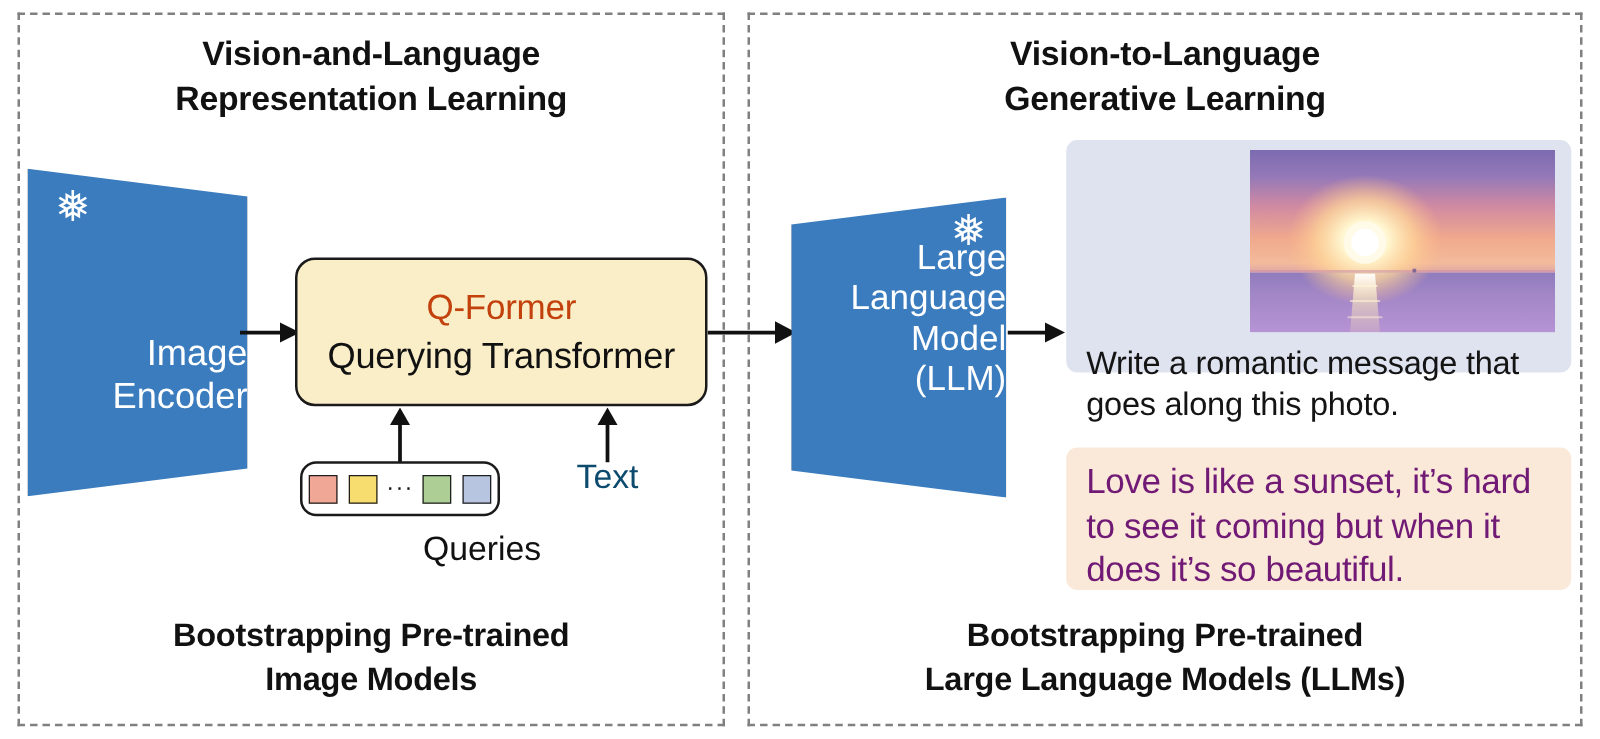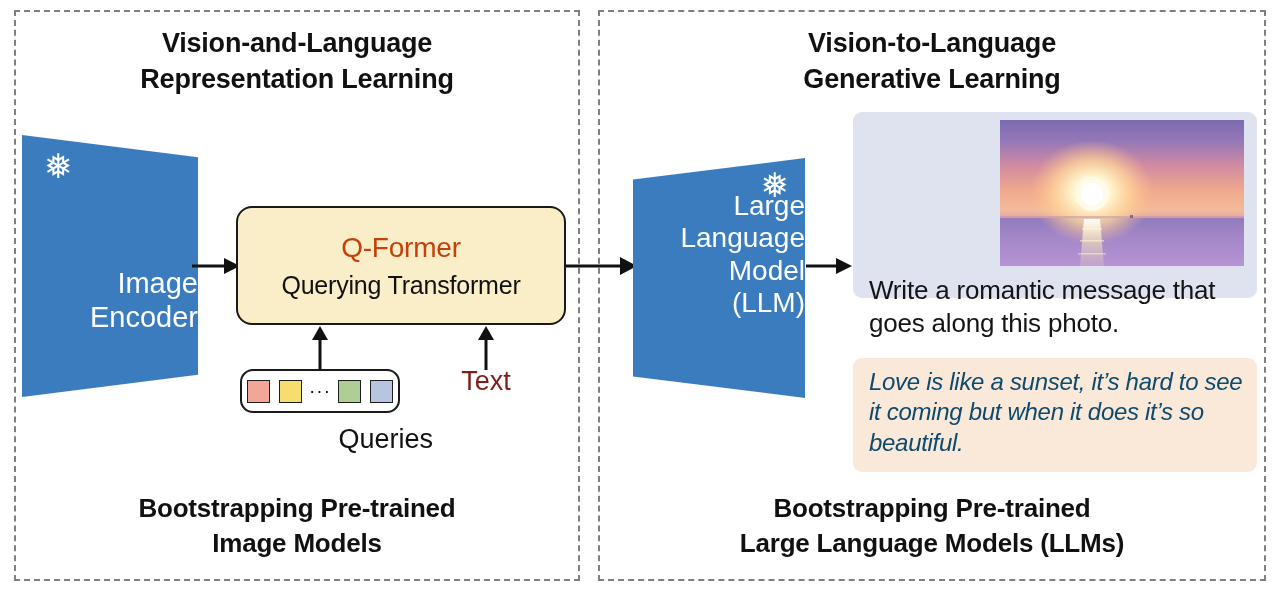--- a/index.html
+++ b/index.html
@@ -127,21 +127,21 @@
     align-items: center;
     justify-content: center;
   }
   #qformer-title {
     font-size: 28px;
     font-weight: normal;
     color: #c2410c;
     letter-spacing: -0.2px;
   }
   #qformer-subtitle {
-    font-size: 25px;
+    font-size: 29px;
     color: #111111;
     margin-top: 7px;
     letter-spacing: -0.2px;
   }
 
   
   #queries-box {
     position: absolute;
     left: 240px;
     top: 369px;
@@ -178,21 +178,21 @@
     font-size: 27px;
     color: #111111;
   }
   #text-label {
     position: absolute;
     left: 396px;
     top: 366px;
     width: 180px;
     text-align: center;
     font-size: 27px;
-    color: #7f1d1d;
+    color: #0c4a6e;
   }
 
   
   .arrow-h, .arrow-v { position: absolute; }
 
   
   #prompt-box {
     position: absolute;
     left: 853px;
     top: 112px;
@@ -228,25 +228,24 @@
     height: 114px;
     background: #fae8d8;
     border-radius: 9px;
     box-sizing: border-box;
   }
   #response-text {
     position: absolute;
     left: 16px;
     right: 10px;
     top: 9px;
-    font-size: 24px;
+    font-size: 28px;
     line-height: 1.27;
-    color: #0c4a6e;
+    color: #701a75;
     letter-spacing: -0.3px;
-    font-style: italic;
   }
 </style>
 </head>
 <body>
 
 <div id="stage">
 
   <div class="panel" id="panel-left">
     <div class="panel-title">Vision-and-Language
 Representation Learning</div>

